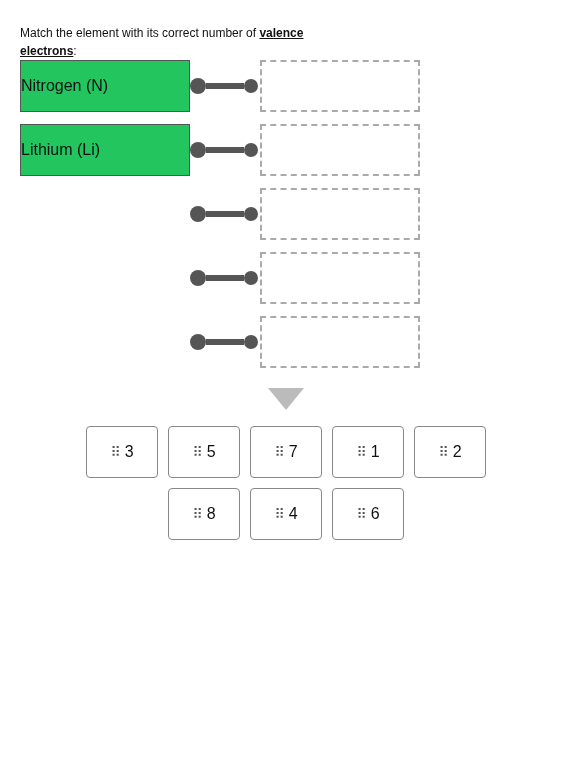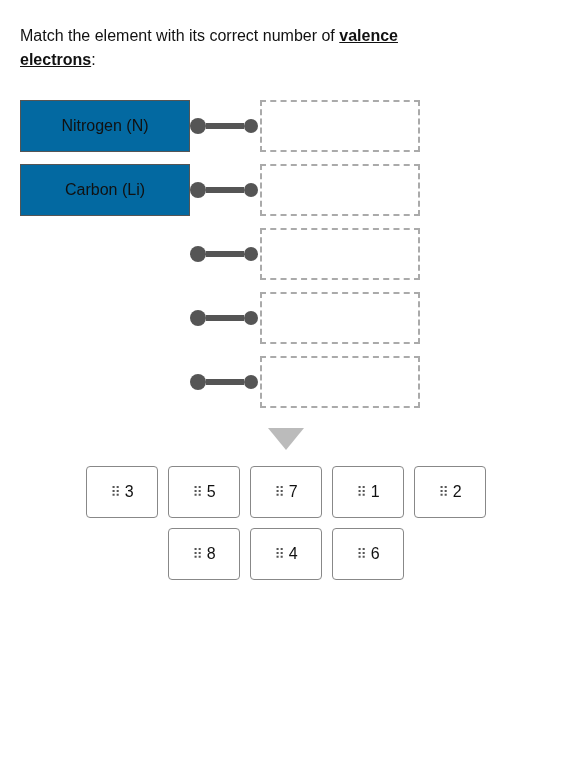--- a/index.html
+++ b/index.html
@@ -6,23 +6,22 @@
     body {
       font-family: Arial, sans-serif;
       background: #fff;
       width: 572px;
       min-height: 768px;
       padding: 24px 20px;
       font-size: 16px;
       color: #111;
     }
     .question-text {
-      font-size: 16px;
+      font-size: 12px;
       line-height: 1.5;
-      margin-bottom: 28px;
     }
     .question-text strong {
       font-weight: bold;
       text-decoration: underline;
     }
     .matching-area {
       display: flex;
       flex-direction: row;
       align-items: flex-start;
       gap: 0;
@@ -33,22 +32,22 @@
       flex-direction: column;
       gap: 12px;
       flex: 0 0 auto;
     }
     .element-box {
       width: 170px;
       height: 52px;
       border: 1.5px solid #555;
       display: flex;
       align-items: center;
-      justify-content: center;
-      background: #0369a1;
+      justify-content: flex-start;
+      background: #22c55e;
       font-size: 16px;
     }
     .connector-column {
       display: flex;
       flex-direction: column;
       gap: 12px;
       flex: 0 0 auto;
       justify-content: flex-start;
     }
     .connector {
@@ -142,21 +141,21 @@
 <div class="question-text">
   Match the element with its correct number of <strong>valence<br>electrons</strong>:
 </div>
 
 <div class="matching-area">
   <div class="left-column">
     <div class="element-box">
       <span>Nitrogen (N)</span>
     </div>
     <div class="element-box">
-      <span>Carbon (Li)</span>
+      <span>Lithium (Li)</span>
     </div>
   </div>
 
   <div class="connector-column">
     <div class="connector">
       <div class="connector-line">
         <div class="circle-left"></div>
         <div class="line-bar"></div>
         <div class="circle-right"></div>
       </div>

